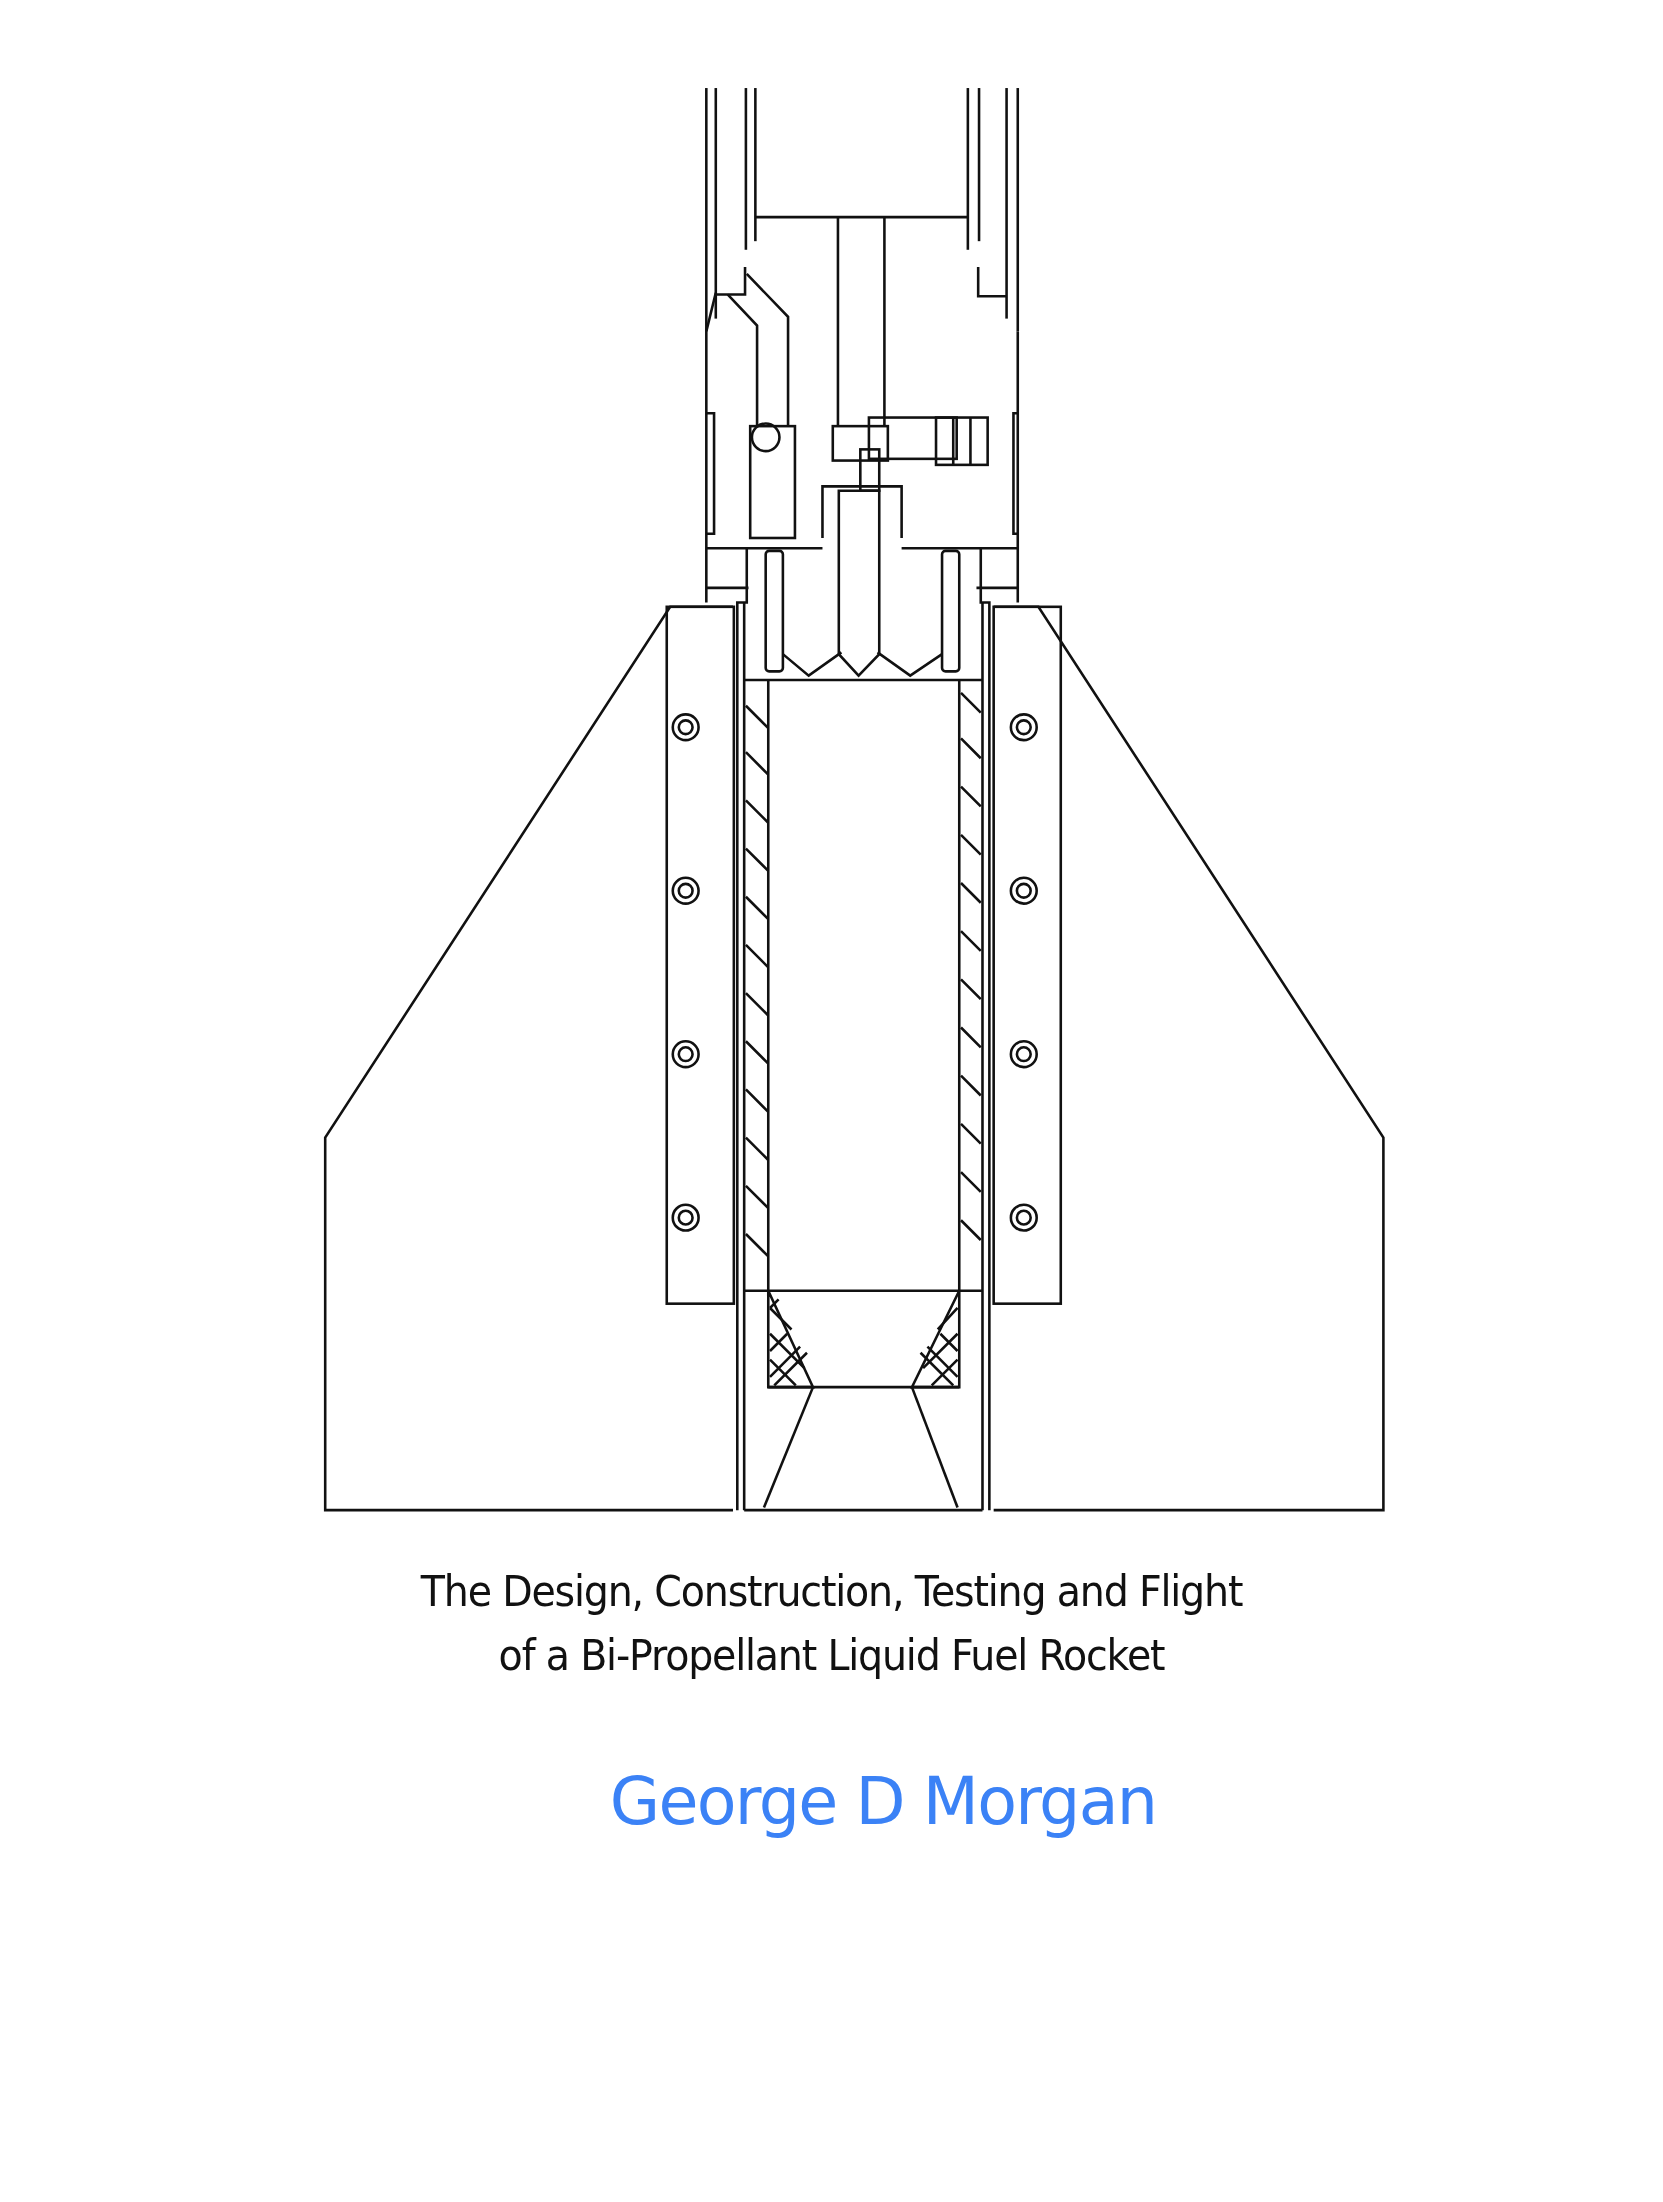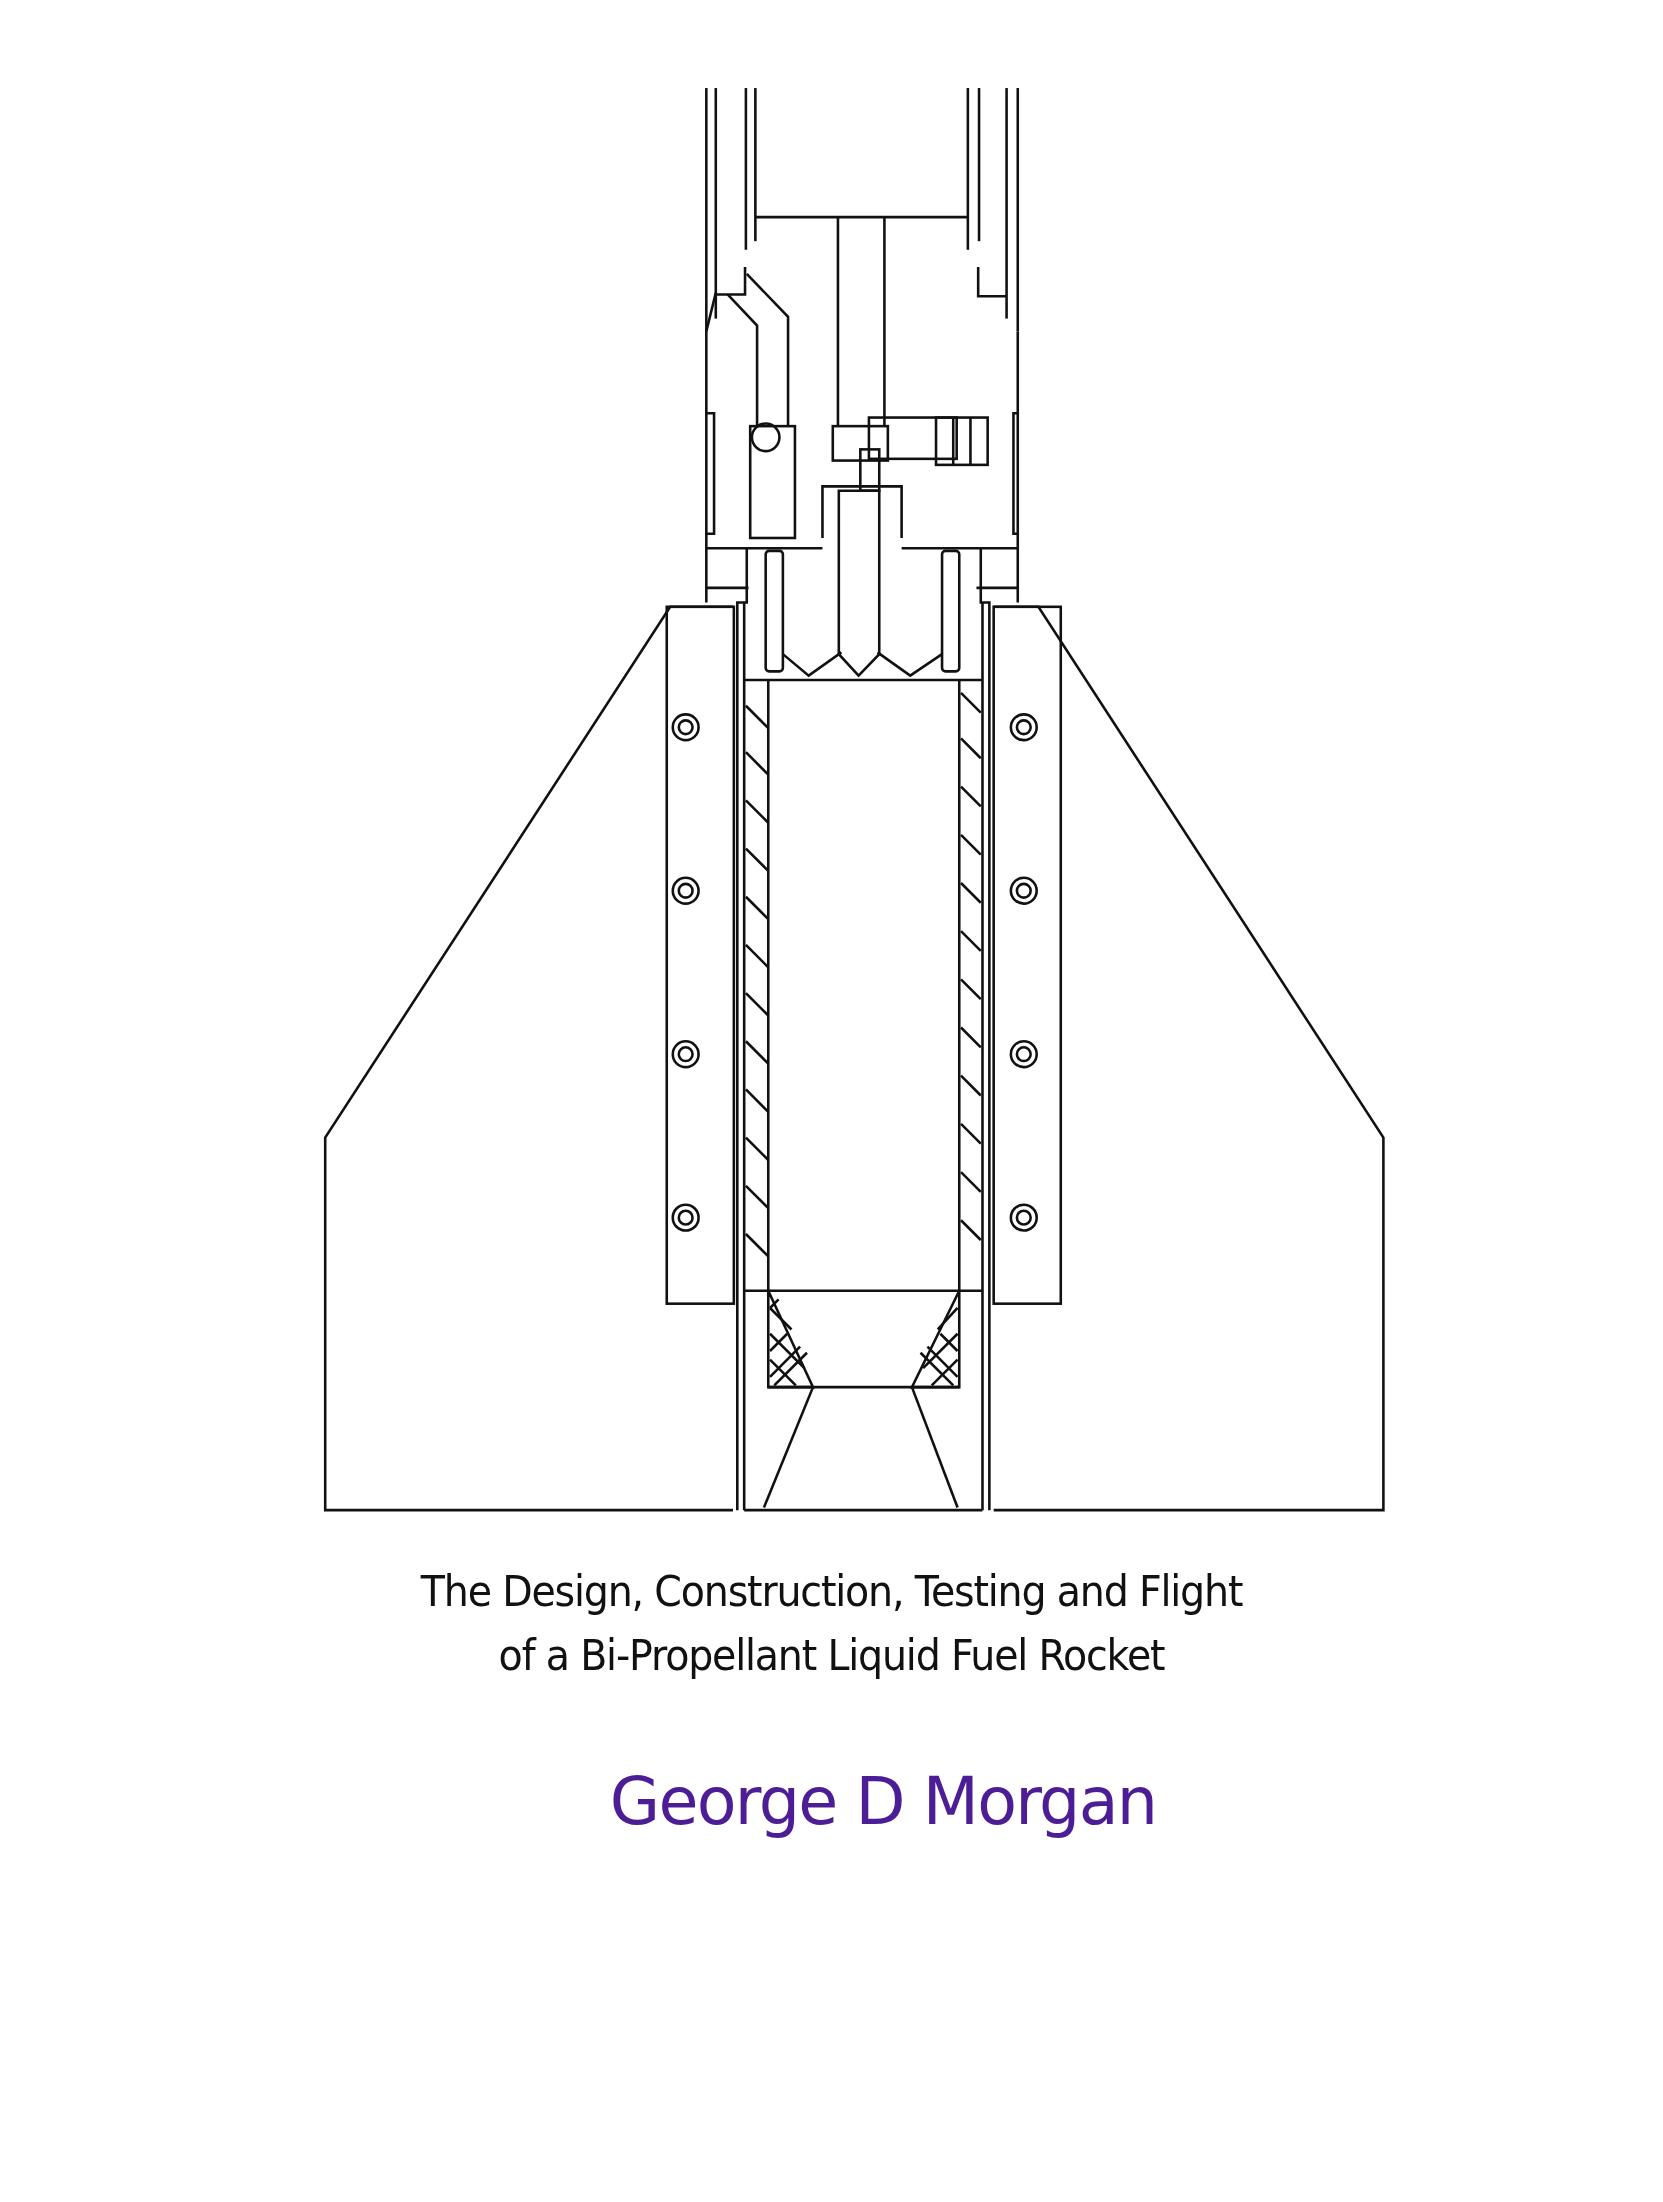--- a/index.html
+++ b/index.html
@@ -7,21 +7,21 @@
   #drawing { position: absolute; left: 0; top: 0; }
   .title-line {
     position: absolute; left: 0; width: 1663px; text-align: center;
     font-family: "DejaVu Sans", sans-serif; color: #111;
     font-size: 43px; letter-spacing: -1.3px; transform: scaleX(0.92);
   }
   #title1 { top: 1566px; }
   #title2 { top: 1630px; }
   #author {
     position: absolute; left: 0; width: 1663px; text-align: center;
-    font-family: "DejaVu Sans", sans-serif; color: #4c1d95;
+    font-family: "DejaVu Sans", sans-serif; color: #3b82f6;
     font-size: 65px; letter-spacing: -1.7px; top: 1764px; padding-left: 103px; box-sizing: border-box;
   }
   svg line, svg polyline, svg polygon, svg rect, svg path, svg circle { stroke: #111; fill: none; stroke-width: 3; }
 </style>
 </head>
 <body>
 
 <svg id="drawing" width="1663" height="2203" viewBox="0 0 1933 2560">
 
   <g>

